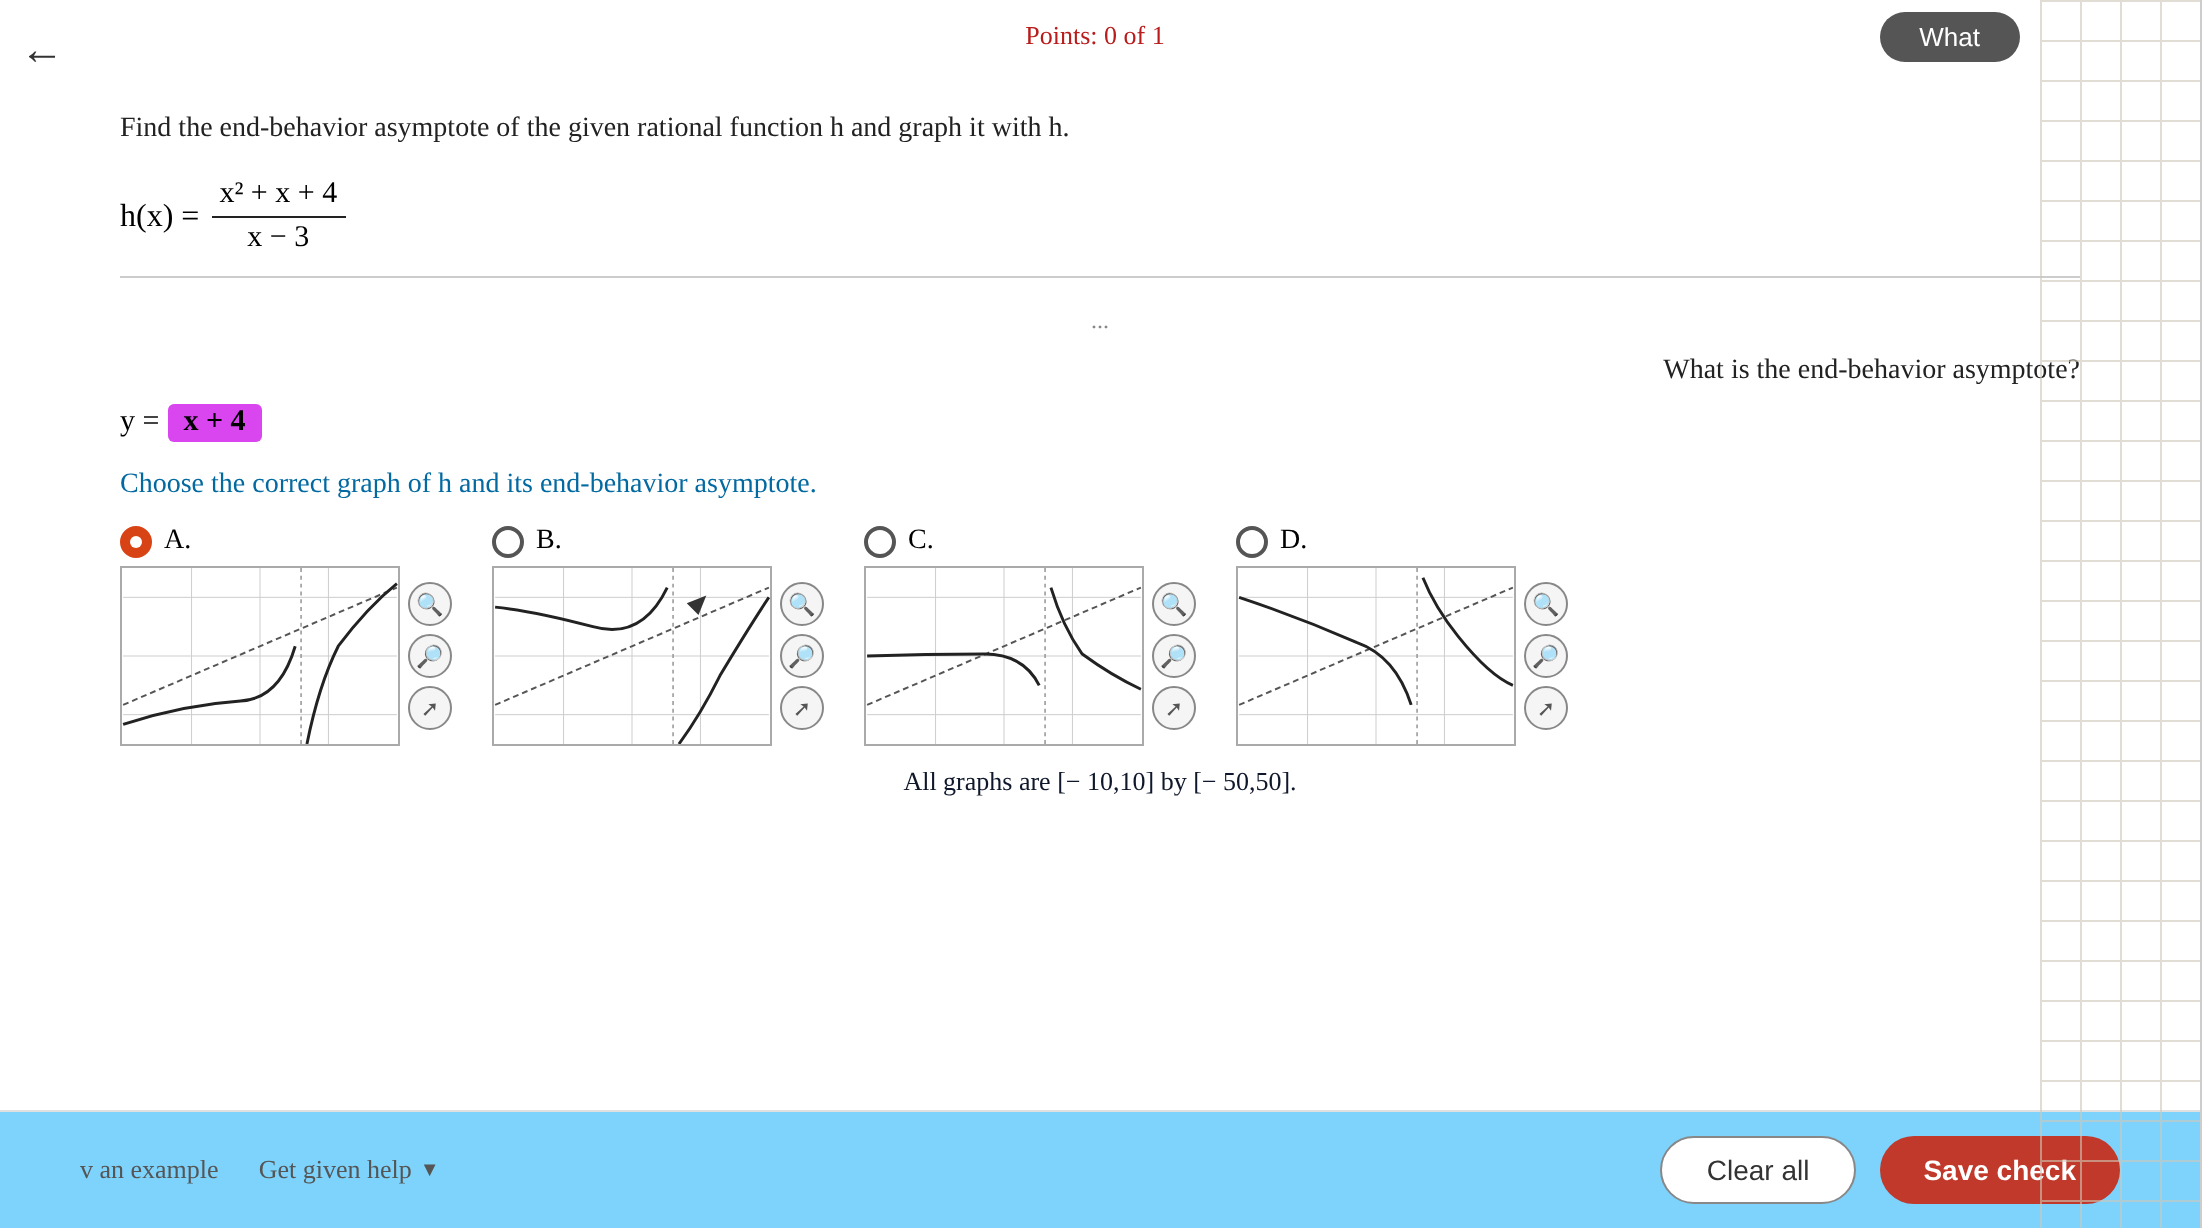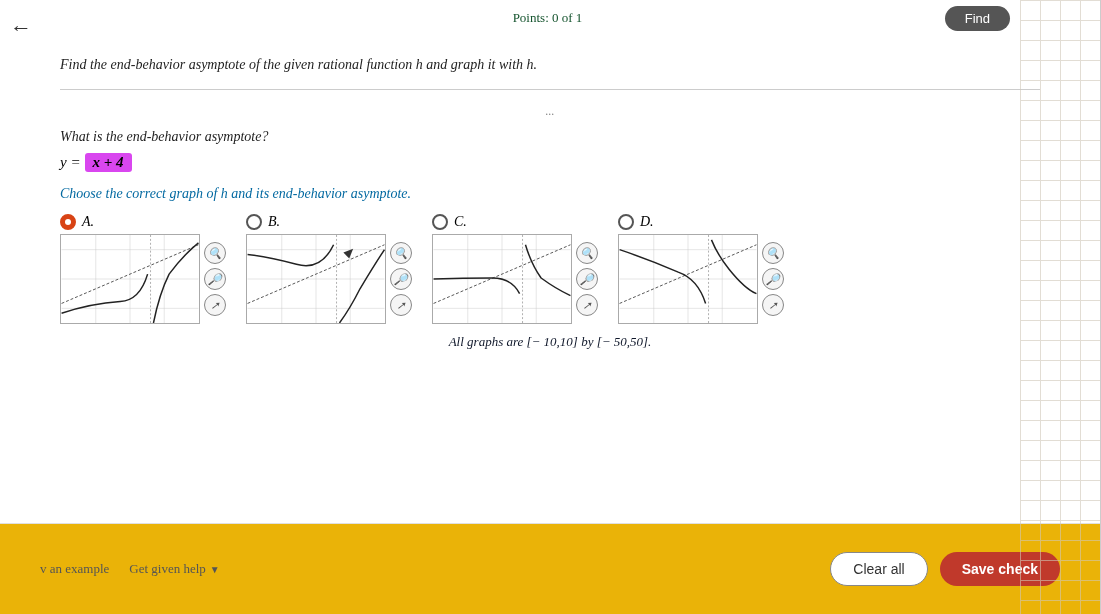--- a/index.html
+++ b/index.html
@@ -48,42 +48,41 @@
       justify-content: center;
       align-items: center;
       padding: 6px 20px;
       background: #fff;
       border-bottom: none;
       min-height: 36px;
     }
 
     .points-label {
       font-size: 13px;
-      color: #14532d;
+      color: #b91c1c;
       margin-right: 5px;
     }
 
     .save-btn {
       background: #555;
       color: #fff;
       border: none;
       border-radius: 20px;
       padding: 5px 20px;
       font-size: 13px;
       cursor: pointer;
       position: absolute;
       right: 90px;
       top: 6px;
     }
 
     .content-area {
       flex: 1;
       padding: 18px 60px 10px 60px;
       overflow-y: auto;
-      font-style: italic;
     }
 
     .question-text {
       font-size: 14px;
       color: #222;
       margin-bottom: 14px;
       line-height: 1.5;
     }
 
     .function-display {
@@ -121,20 +120,21 @@
       text-align: center;
       font-size: 12px;
       color: #888;
       margin-bottom: 10px;
     }
 
     .sub-question {
       font-size: 14px;
       color: #222;
       margin-bottom: 8px;
+      text-align: right;
     }
 
     .answer-line {
       font-size: 15px;
       margin-bottom: 14px;
       display: flex;
       align-items: center;
       gap: 4px;
     }
 
@@ -245,23 +245,23 @@
       color: #0f172a;
       text-align: center;
       margin-top: 6px;
       margin-bottom: 4px;
     }
 
     .bottom-bar {
       display: flex;
       justify-content: space-between;
       align-items: center;
-      padding: 28px 40px;
+      padding: 12px 40px;
       border-top: 1px solid #e0e0e0;
-      background: #eab308;
+      background: #7dd3fc;
     }
 
     .bottom-left {
       display: flex;
       gap: 20px;
       align-items: center;
     }
 
     .bottom-link {
       font-size: 13px;
@@ -311,26 +311,33 @@
   </style>
 </head>
 <body>
 
 <div class="main-content">
   <div class="grid-bg"></div>
 
   <div class="header-bar">
     <span class="back-btn">←</span>
     <span class="points-label">Points: 0 of 1</span>
-    <button class="save-btn">Find</button>
+    <button class="save-btn">What</button>
   </div>
 
   <div class="content-area">
     <p class="question-text">Find the end-behavior asymptote of the given rational function h and graph it with h.</p>
 
+    <div class="function-display">
+      <span>h(x) =</span>
+      <span class="fraction">
+        <span class="numer">x² + x + 4</span>
+        <span class="denom">x − 3</span>
+      </span>
+    </div>
 
     <hr class="divider-line">
 
     <div class="more-dots">
       <span>...</span>
     </div>
 
     <p class="sub-question">What is the end-behavior asymptote?</p>
 
     <div class="answer-line">

